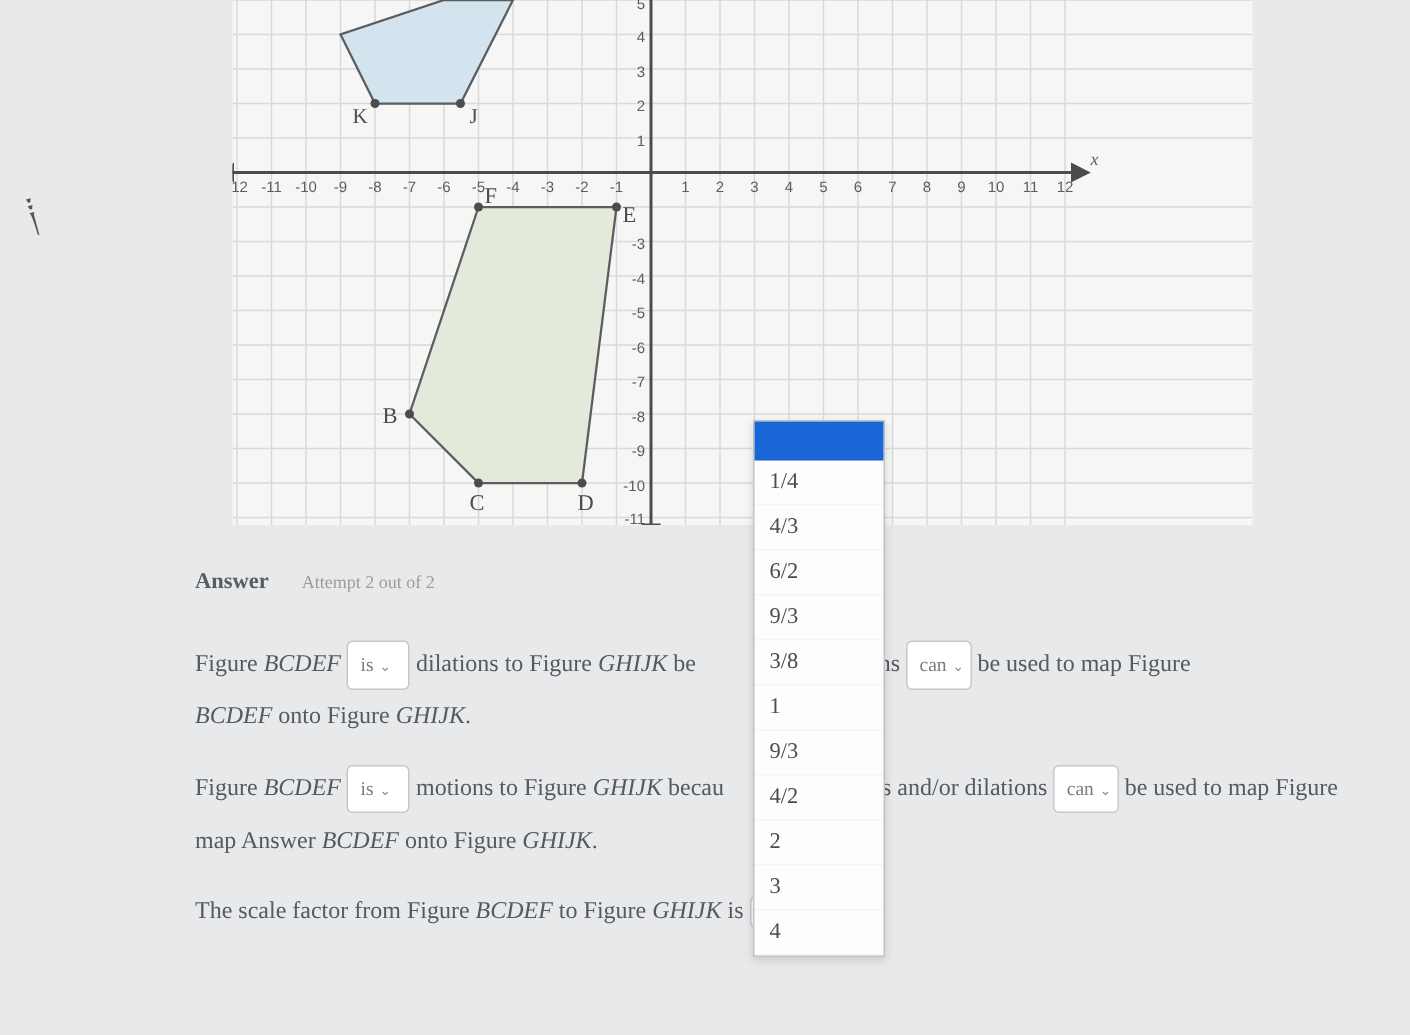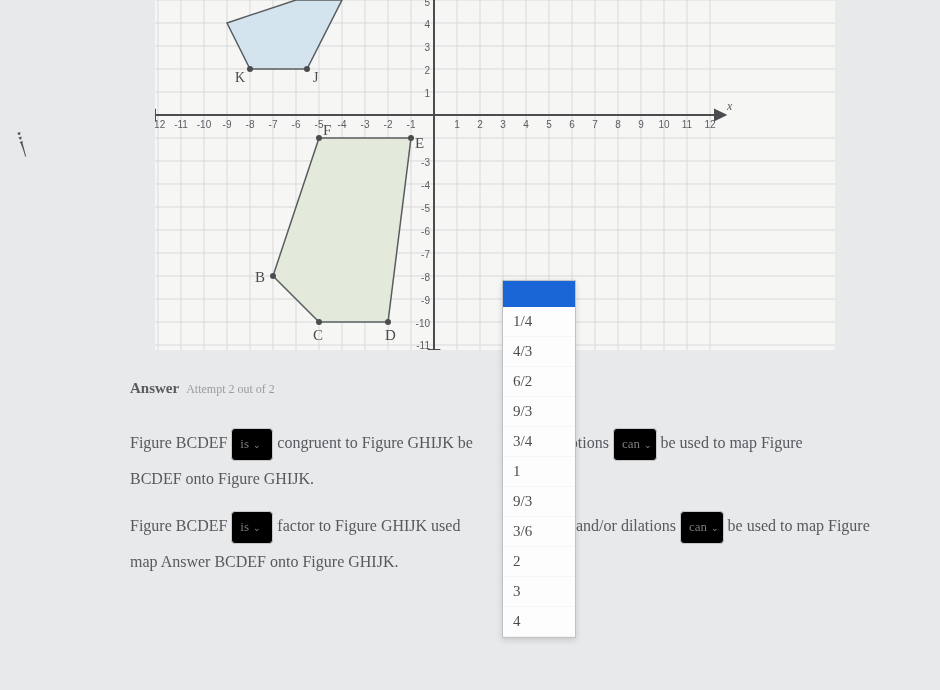--- a/index.html
+++ b/index.html
@@ -34,28 +34,28 @@
       margin-bottom: 20px;
     }
     .answer-label {
       font-weight: bold;
       color: #5a5d60;
       font-size: 15px;
     }
     .attempt-text {
       color: #9b9c9e;
       font-size: 12px;
-      margin-left: 3px;
+      margin-left: 18px;
     }
     .sentence { margin-bottom: 12px; }
-    .ital { }
+    .ital { font-style: italic; }
     .dd {
       display: inline-block;
       border: 1px solid #c5c7c9;
-      background: #000000;
+      background: #ffffff;
       font-size: 13px;
       padding: 1px 4px 1px 8px;
       border-radius: 4px;
       color: #7a7c7e;
       min-width: 42px;
       vertical-align: baseline;
       cursor: pointer;
     }
     .dd .caret {
       font-size: 9px;
@@ -77,21 +77,21 @@
       position: absolute;
       right: 4px;
       top: 3px;
       font-size: 10px;
       color: #888;
     }
     .dropdown-list {
       position: absolute;
       top: 280px;
       left: 502px;
-      width: 74px;
+      width: 88px;
       background: #fdfdfd;
       border: 1px solid #c0c3c6;
       font-size: 15px;
       z-index: 100;
       box-shadow: 0 2px 6px rgba(0,0,0,0.15);
     }
     .dropdown-list .opt {
       padding: 6px 10px;
       cursor: pointer;
       color: #4a4d50;
@@ -238,47 +238,51 @@
 
 <div class="answer-section">
   <div class="answer-header">
     <span class="answer-label">Answer</span>
     <span class="attempt-text">Attempt 2 out of 2</span>
   </div>
 
   <div class="sentence">
     <span>Figure </span><span class="ital">BCDEF</span>
     <span class="dd"><span>is</span><span class="caret">⌄</span></span>
-    <span> congruent to Figure </span><span class="ital">GHIJK</span><span> be</span>
+    <span> dilations to Figure </span><span class="ital">GHIJK</span><span> be</span>
     <span style="display:inline-block;width:52px;"></span>
     <span>gid motions </span>
     <span class="dd"><span>can</span><span class="caret">⌄</span></span>
     <span> be used to map Figure </span><br>
     <span class="ital">BCDEF</span><span> onto Figure </span><span class="ital">GHIJK</span><span>.</span>
   </div>
 
   <div class="sentence">
     <span>Figure </span><span class="ital">BCDEF</span>
     <span class="dd"><span>is</span><span class="caret">⌄</span></span>
-    <span> factor to Figure </span><span class="ital">GHIJK</span><span> used</span>
+    <span> motions to Figure </span><span class="ital">GHIJK</span><span> becau</span>
     <span style="display:inline-block;width:52px;"></span>
     <span>motions and/or dilations </span>
     <span class="dd"><span>can</span><span class="caret">⌄</span></span>
     <span> be used to map Figure </span><br>
     <span>map Answer </span><span class="ital">BCDEF</span><span> onto Figure </span><span class="ital">GHIJK</span><span>.</span>
   </div>
 
+  <div class="sentence">
+    <span>The scale factor from Figure </span><span class="ital">BCDEF</span><span> to Figure </span><span class="ital">GHIJK</span><span> is </span>
+    <span class="scale-dd"><span class="caret">⌄</span></span>
+  </div>
 </div>
 
 <div class="dropdown-list">
   <div class="opt selected"></div>
   <div class="opt">1/4</div>
   <div class="opt">4/3</div>
   <div class="opt">6/2</div>
   <div class="opt">9/3</div>
-  <div class="opt">3/4</div>
+  <div class="opt">3/8</div>
   <div class="opt">1</div>
   <div class="opt">9/3</div>
-  <div class="opt">3/6</div>
+  <div class="opt">4/2</div>
   <div class="opt">2</div>
   <div class="opt">3</div>
   <div class="opt">4</div>
 </div>
 
 </body></html>

